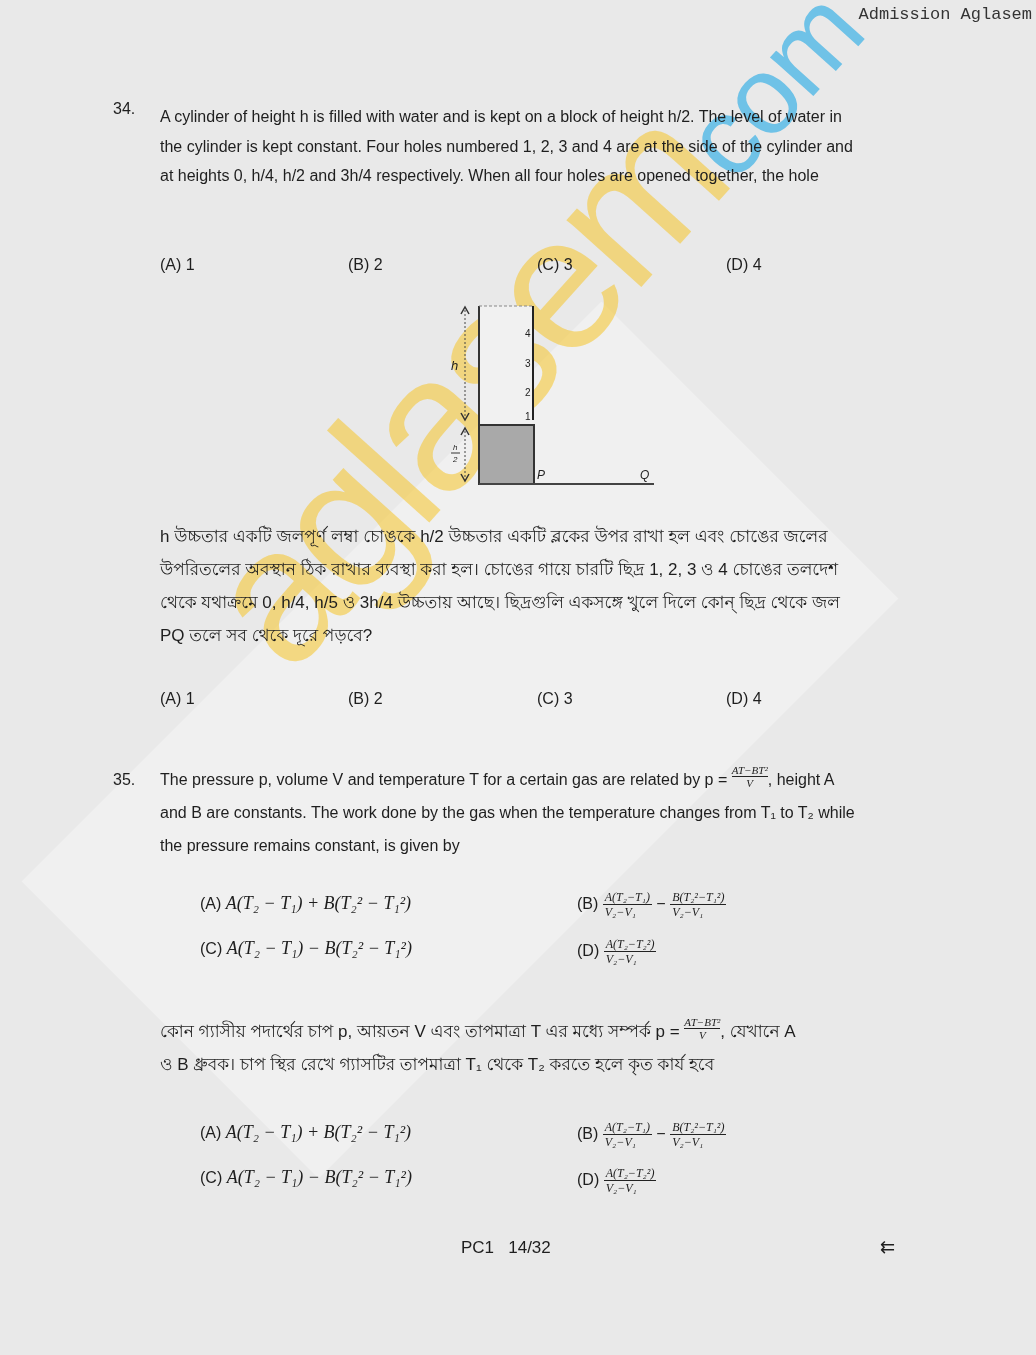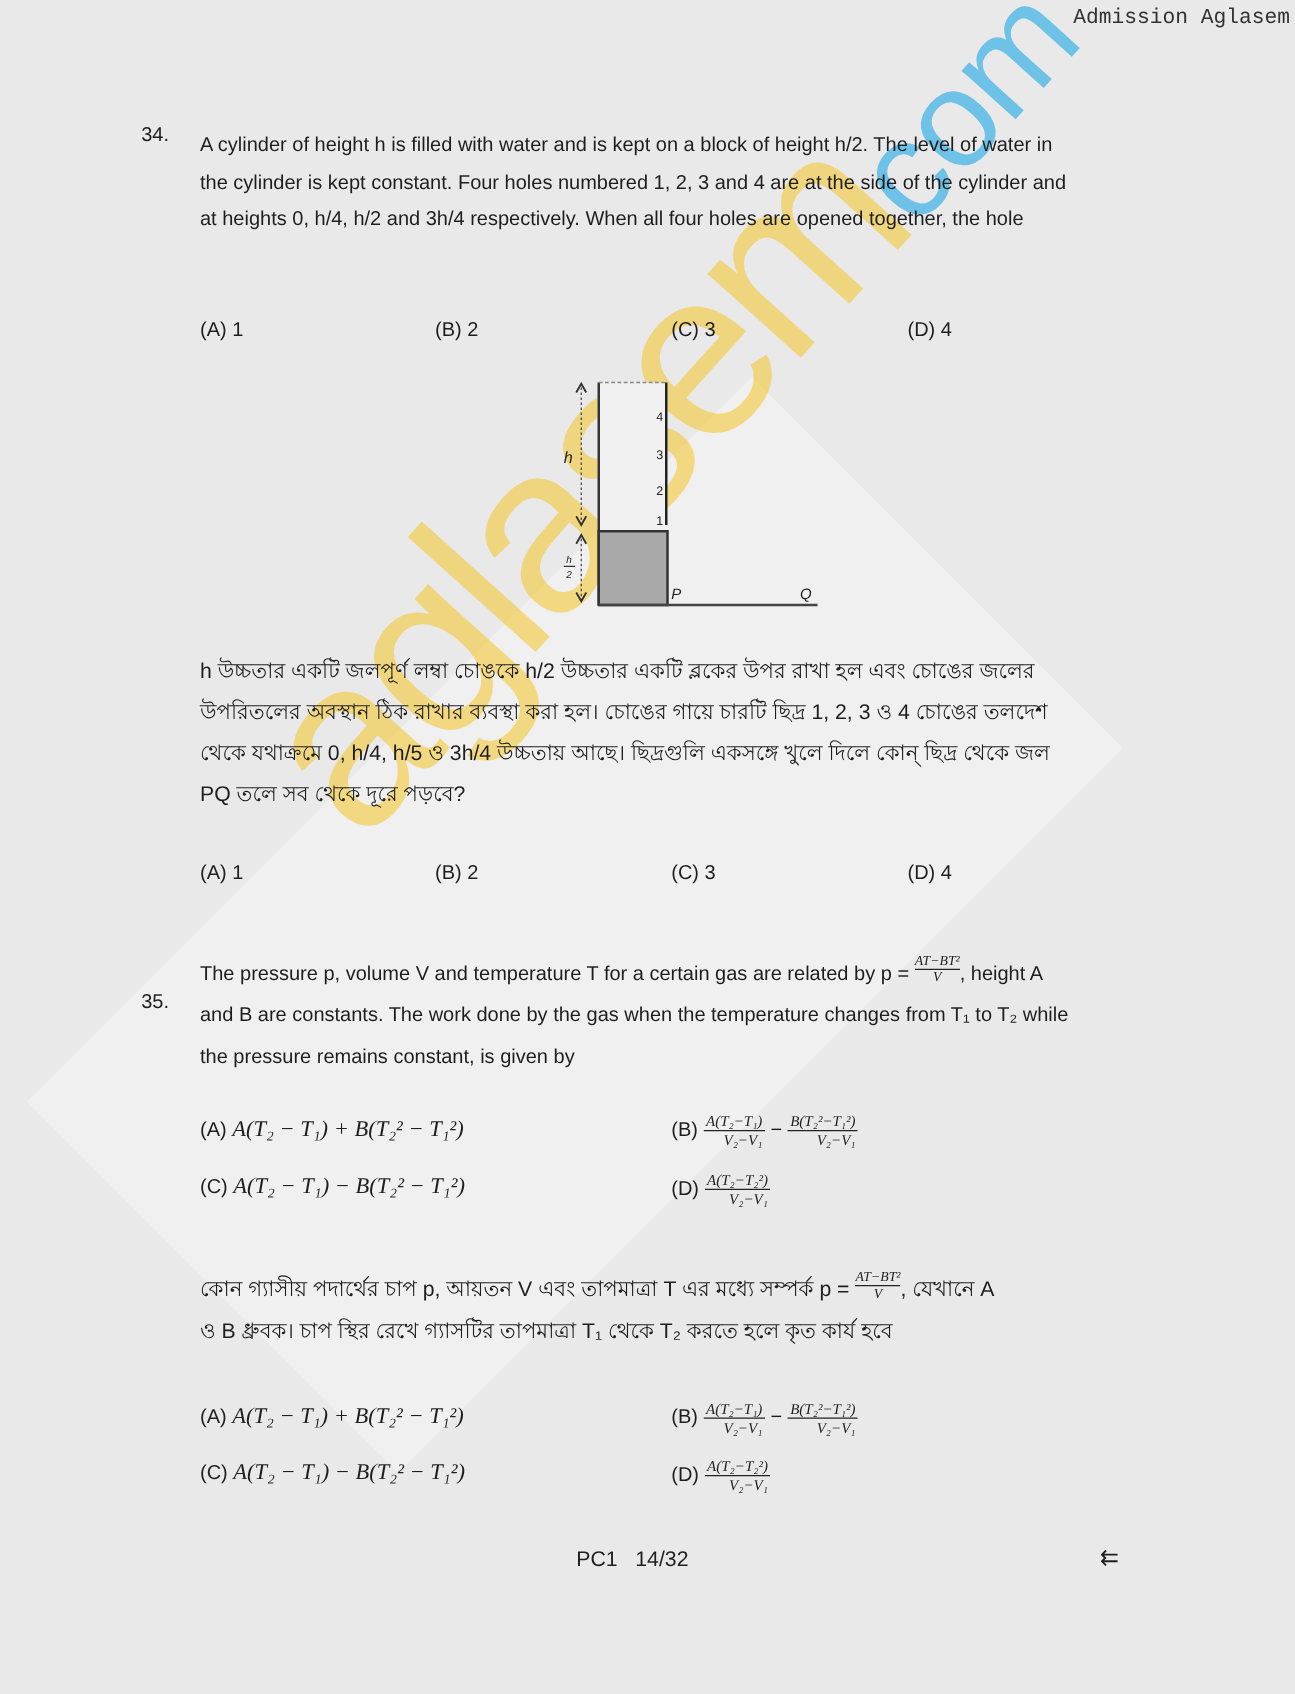--- a/index.html
+++ b/index.html
@@ -28,23 +28,23 @@
     font-family: "Liberation Mono", "DejaVu Sans Mono", monospace; font-size: 17px; color: #333;
   }
   .q-num { position: absolute; left: 113px; font-size: 16px; }
   .para {
     position: absolute; left: 160px; width: 737px;
     font-size: 16px; line-height: 29.5px; text-align: justify;
   }
   .para.bn { line-height: 33px; font-size: 17px; }
   .opts-row { position: absolute; left: 160px; width: 760px; height: 24px; font-size: 16px; }
   .opts-row span { position: absolute; top: 0; text-align: center; }
-  .formula-opt { position: absolute; font-size: 16px; white-space: nowrap; }
+  .formula-opt { position: absolute; font-size: 16px; white-space: nowrap; margin-left: 40px; }
   .formula-opt .expr { font-family: "Liberation Serif", serif; font-style: italic; font-size: 18px; }
-  .frac { display: inline-block; vertical-align: middle; text-align: right; font-family: "Liberation Serif", serif; font-style: italic; font-size: 12px; line-height: 14px; }
+  .frac { display: inline-block; vertical-align: middle; text-align: left; font-family: "Liberation Serif", serif; font-style: italic; font-size: 12px; line-height: 14px; }
   .frac .num { display: block; border-bottom: 1px solid #222; padding: 0 2px; }
   .frac .den { display: block; padding: 0 2px; }
   .inline-frac { display: inline-block; vertical-align: middle; text-align: center; font-family: "Liberation Serif", serif; font-style: italic; font-size: 11px; line-height: 12px; margin-top: -8px; }
   .inline-frac .num { display: block; border-bottom: 1px solid #222; }
   .footer-page { position: absolute; left: 461px; top: 1238px; font-size: 17px; text-align: right; }
   .footer-icon { position: absolute; left: 880px; top: 1236px; font-size: 18px; }
   svg text { font-family: "Liberation Sans", sans-serif; }
 </style>
 </head>
 <body>
@@ -110,21 +110,21 @@
 
   <div class="opts-row" style="top:690px">
     <span style="left:0">(A) 1</span>
     <span style="left:188px">(B) 2</span>
     <span style="left:377px">(C) 3</span>
     <span style="left:566px">(D) 4</span>
   </div>
 </div>
 
 <div>
-  <div class="q-num" style="top:793px">35.</div>
+  <div class="q-num" style="top:771px">35.</div>
   <div class="para" style="top:763px;line-height:33px">
     <div style="white-space:nowrap">
       <span>The pressure p, volume V and temperature T for a certain gas are related by p =</span>
       <span class="inline-frac"><span class="num">AT−BT²</span><span class="den">V</span></span><span>, height A</span>
     </div>
     <div>and B are constants. The work done by the gas when the temperature changes from T₁ to T₂ while</div>
     <div>the pressure remains constant, is given by</div>
   </div>
 
   <div class="formula-opt" style="left:160px;top:893px">

